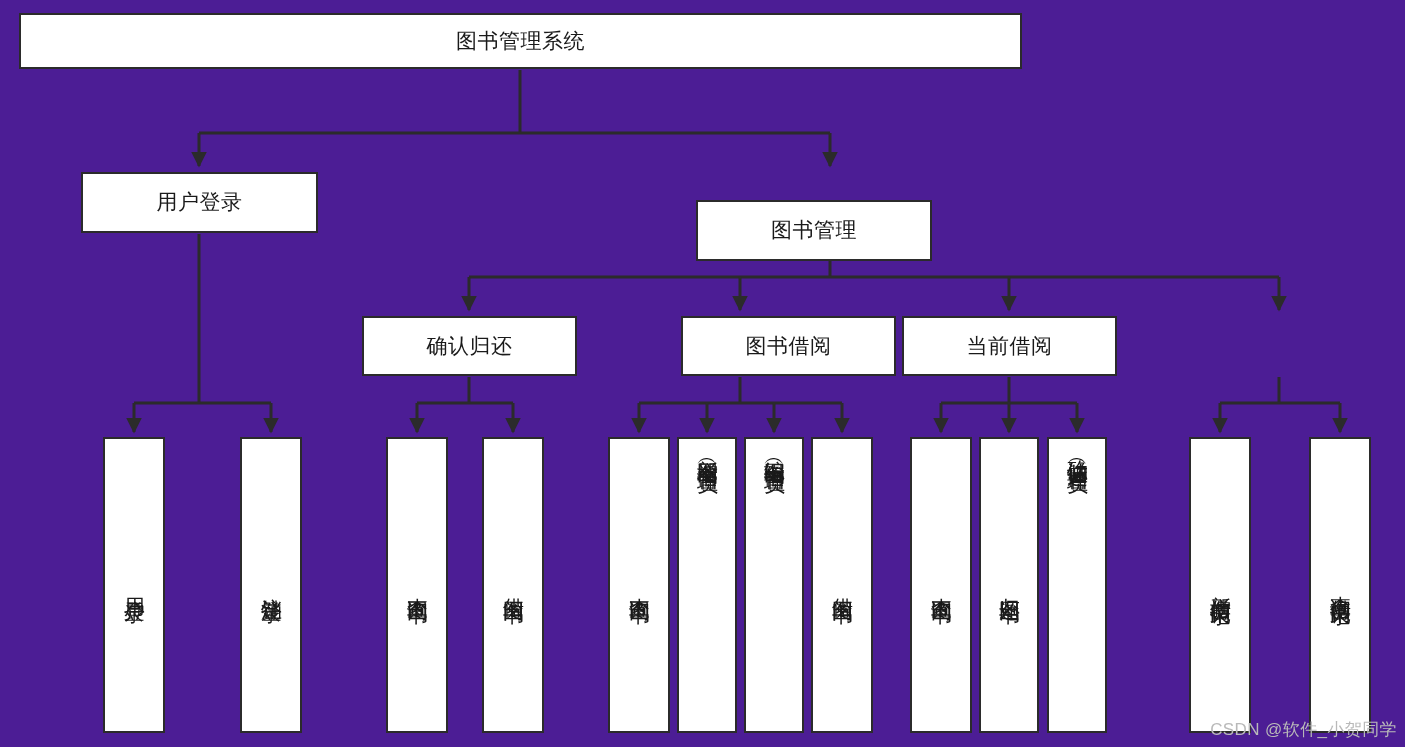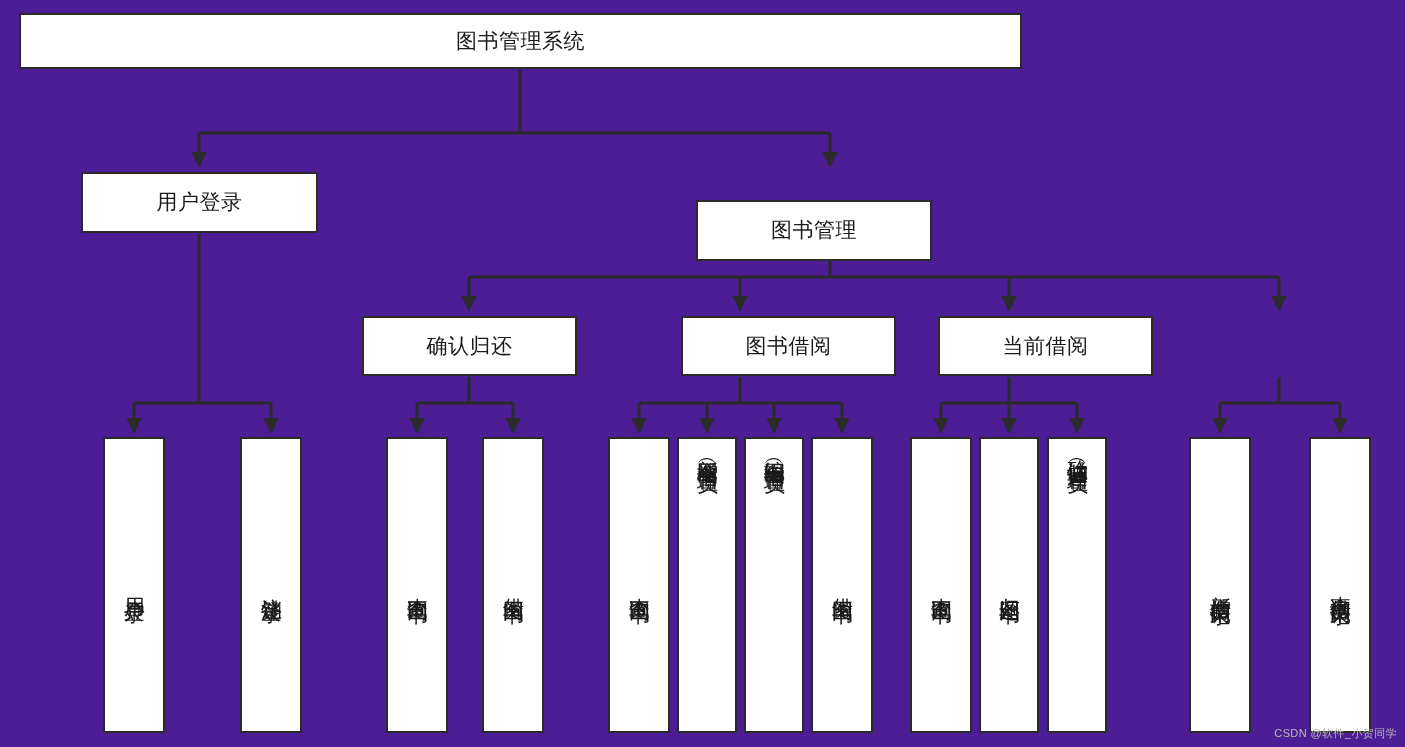--- a/index.html
+++ b/index.html
@@ -51,21 +51,21 @@
     justify-content: flex-start;
   }
   .node-label {
     display: block;
     white-space: pre-line;
   }
   #watermark {
     position: absolute;
     right: 8px;
     bottom: 6px;
-    font-size: 11px;
+    font-size: 17px;
     color: #b9b9b9;
     letter-spacing: 0.4px;
     user-select: none;
     pointer-events: none;
     white-space: nowrap;
     margin-top: 24px;
   }
 </style>
 </head>
 <body>
@@ -132,21 +132,21 @@
   <div class="node h" style="left:696px; top:172px; width:236px; height:61px;margin-top:28px;">
     <span class="node-label">图书管理</span>
   </div>
 
   <div class="node h" style="left:362px; top:316px; width:215px; height:60px;">
     <span class="node-label">确认归还</span>
   </div>
   <div class="node h" style="left:633px; top:316px; width:215px; height:60px;margin-left:48px;">
     <span class="node-label">图书借阅</span>
   </div>
-  <div class="node h" style="left:902px; top:316px; width:215px; height:60px;margin-left:36px;">
+  <div class="node h" style="left:902px; top:316px; width:215px; height:60px;">
     <span class="node-label">当前借阅</span>
   </div>
 
   <div class="node v" style="left:103px; top:437px; width:62px; height:296px;">
     <span class="node-label">用户登录</span>
   </div>
   <div class="node v" style="left:240px; top:437px; width:62px; height:296px;">
     <span class="node-label">注销登录</span>
   </div>
 

